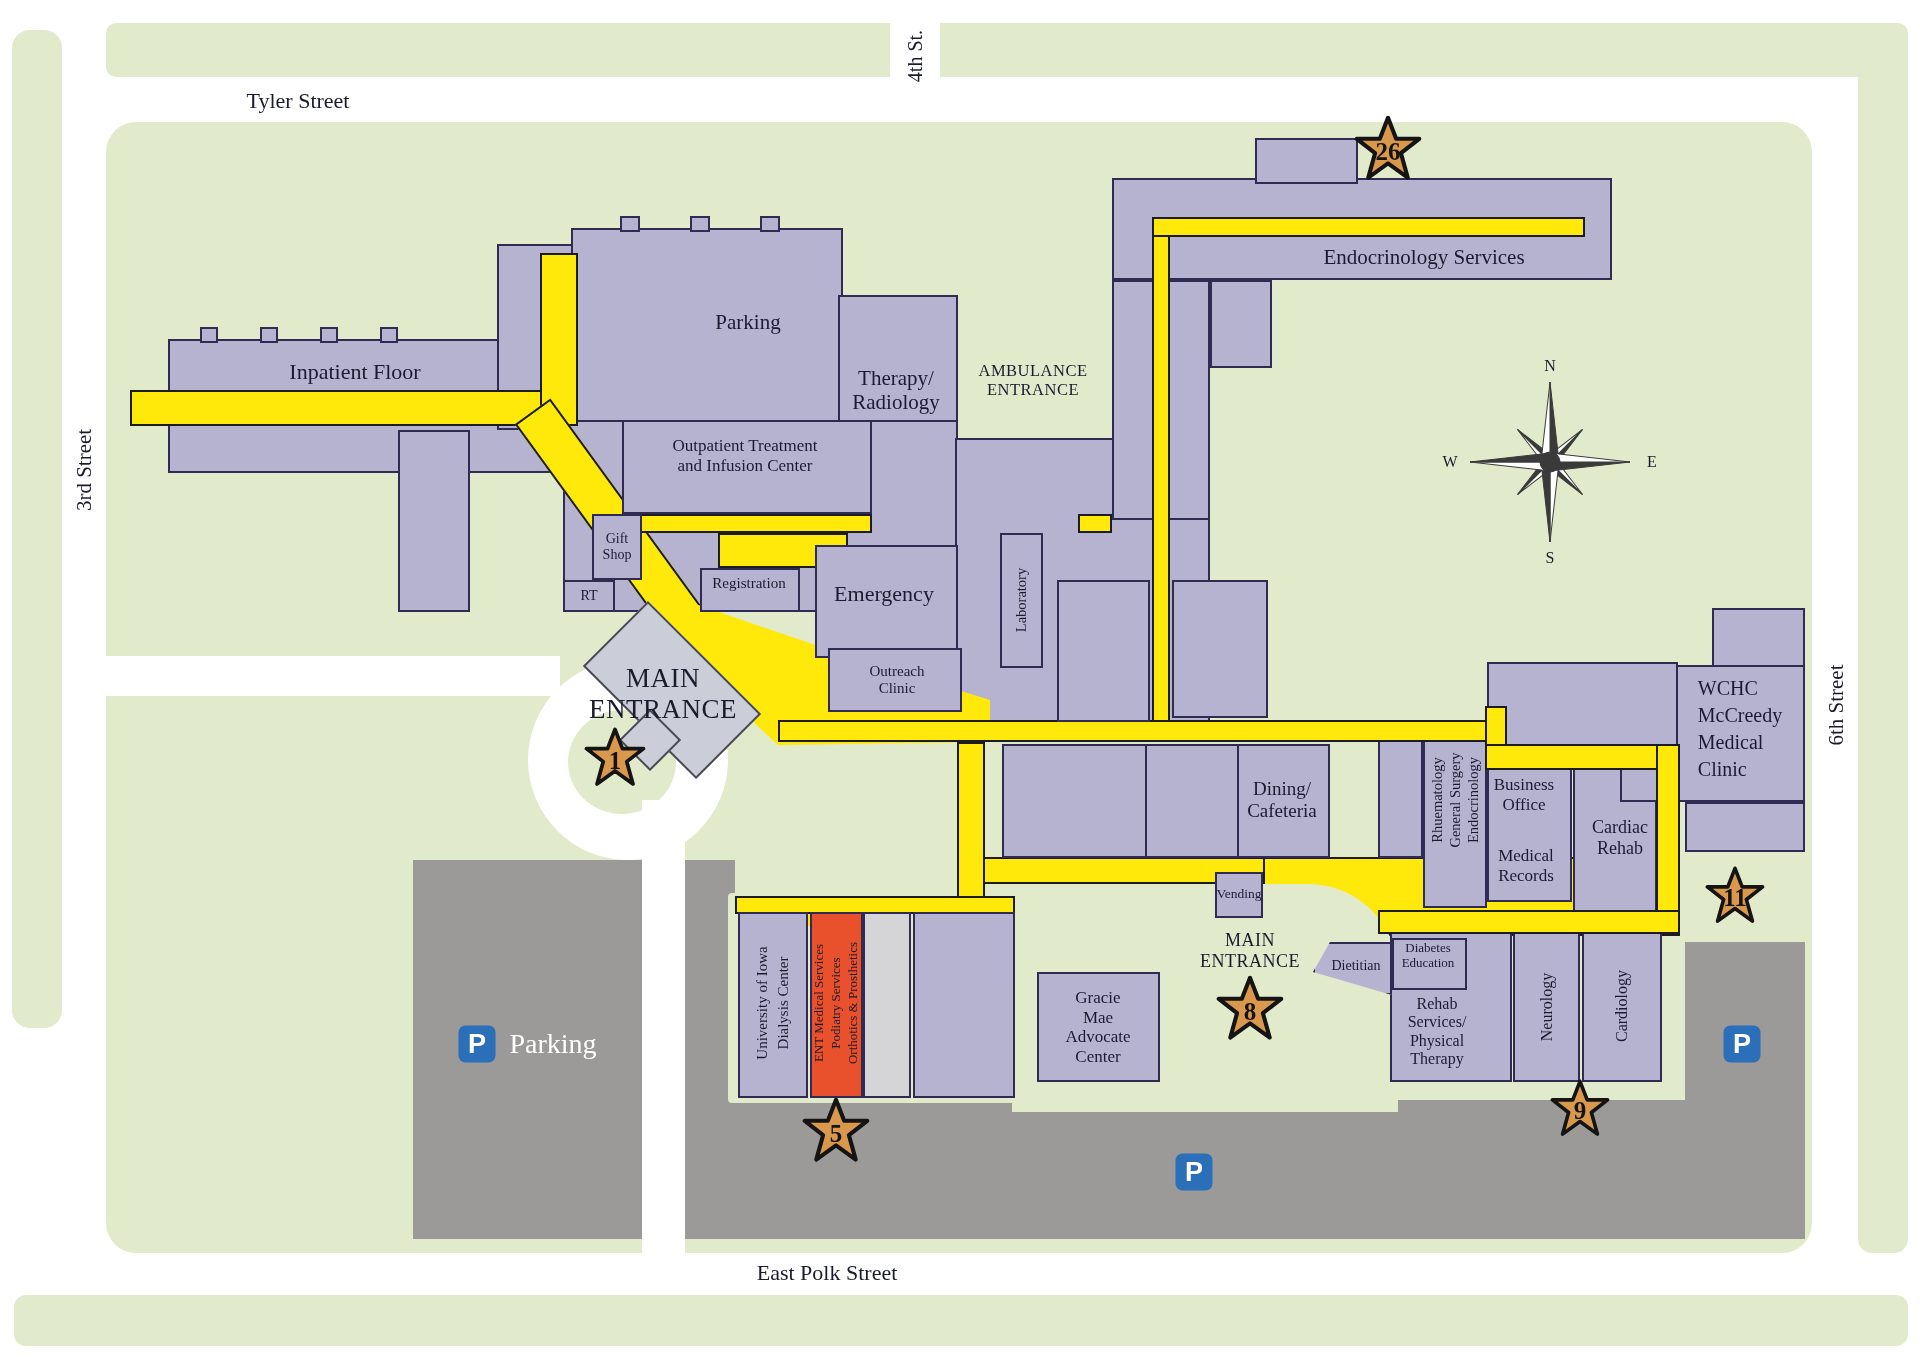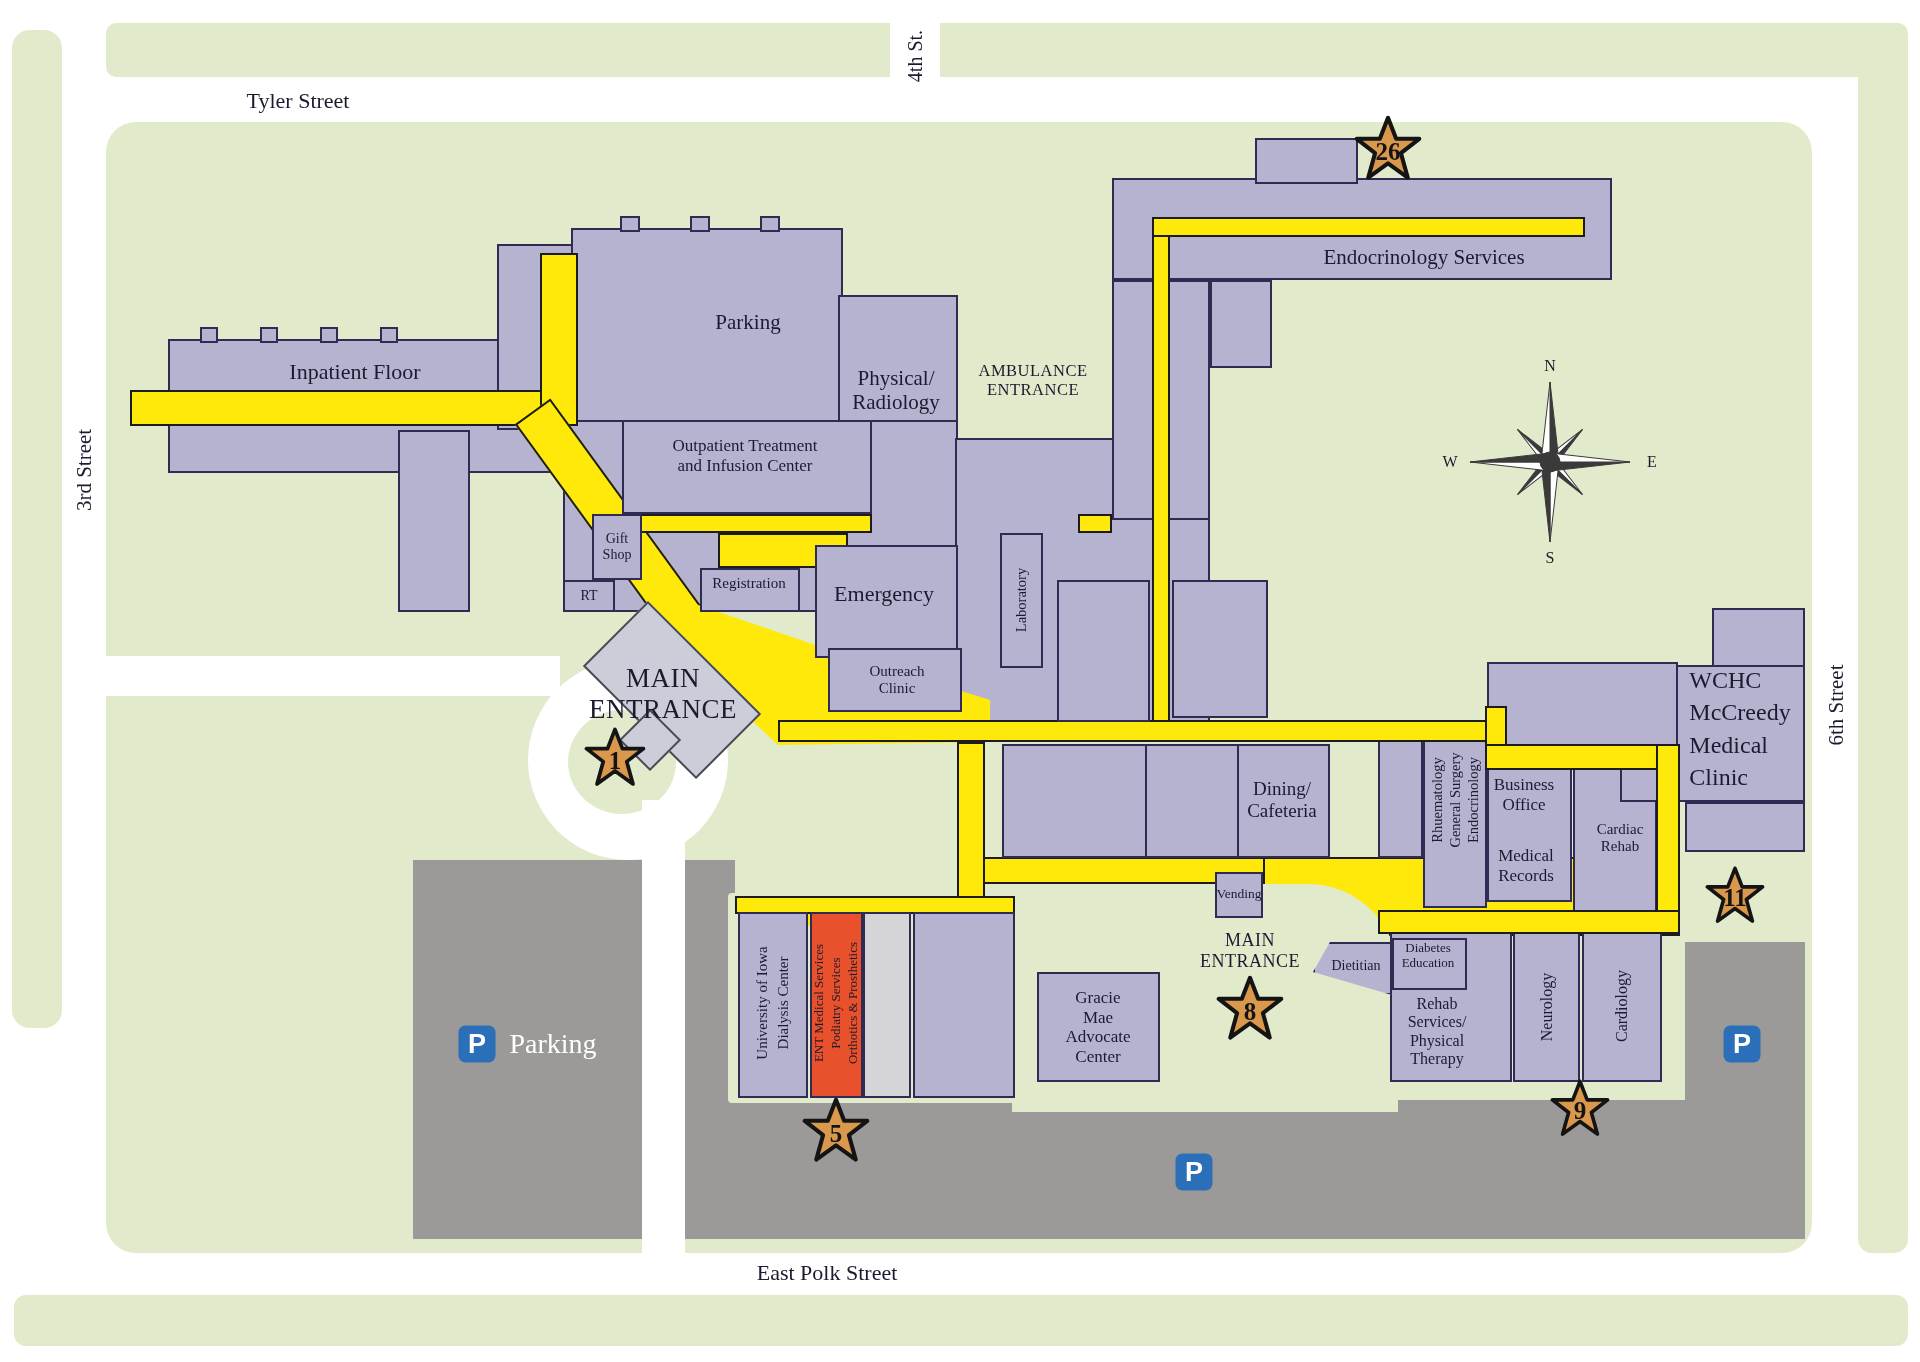--- a/index.html
+++ b/index.html
@@ -157,21 +157,21 @@
   <div class="lbl" style="left:1450px;top:462px;font-size:16px;">W</div>
 
   <div class="lbl" style="left:298px;top:101px;font-size:22px;">Tyler Street</div>
   <div class="vlbl" style="left:915px;top:56px;font-size:20px;">4th St.</div>
   <div class="vlbl" style="left:84px;top:470px;font-size:21px;">3rd Street</div>
   <div class="vlbl" style="left:1836px;top:705px;font-size:21px;">6th Street</div>
   <div class="lbl" style="left:827px;top:1273px;font-size:22px;">East Polk Street</div>
 
   <div class="lbl" style="left:355px;top:372px;font-size:22px;">Inpatient Floor</div>
   <div class="lbl" style="left:748px;top:322px;font-size:21px;">Parking</div>
-  <div class="lbl" style="left:896px;top:390px;font-size:21px;">Physical/
+  <div class="lbl" style="left:896px;top:390px;font-size:21px;">Therapy/
 Radiology</div>
   <div class="lbl" style="left:745px;top:456px;font-size:17px;">Outpatient Treatment
 and Infusion Center</div>
   <div class="lbl" style="left:617px;top:547px;font-size:14px;">Gift
 Shop</div>
   <div class="lbl" style="left:589px;top:596px;font-size:14px;">RT</div>
   <div class="lbl" style="left:749px;top:584px;font-size:15px;">Registration</div>
   <div class="lbl" style="left:884px;top:594px;font-size:22px;">Emergency</div>
   <div class="lbl" style="left:897px;top:680px;font-size:15px;">Outreach
 Clinic</div>
@@ -183,23 +183,23 @@
 ENTRANCE</div>
   <div class="lbl" style="left:1282px;top:800px;font-size:19px;">Dining/
 Cafeteria</div>
   <div class="vlbl" style="left:1455px;top:800px;font-size:14.5px;">Rhuematology
 General Surgery
 Endocrinology</div>
   <div class="lbl" style="left:1524px;top:795px;font-size:17px;">Business
 Office</div>
   <div class="lbl" style="left:1526px;top:866px;font-size:17px;">Medical
 Records</div>
-  <div class="lbl" style="left:1620px;top:838px;font-size:15px;">Cardiac
+  <div class="lbl" style="left:1620px;top:838px;font-size:18px;">Cardiac
 Rehab</div>
-  <div class="lbl" style="left:1740px;top:729px;font-size:24px;text-align:left;line-height:1.35;">WCHC
+  <div class="lbl" style="left:1740px;top:729px;font-size:20px;text-align:left;line-height:1.35;">WCHC
 McCreedy
 Medical
 Clinic</div>
   <div class="lbl" style="left:1239px;top:894px;font-size:13.5px;">Vending</div>
   <div class="lbl" style="left:1356px;top:966px;font-size:14px;">Dietitian</div>
   <div class="lbl" style="left:1428px;top:956px;font-size:13px;">Diabetes
 Education</div>
   <div class="lbl" style="left:1437px;top:1032px;font-size:16px;">Rehab
 Services/
 Physical

